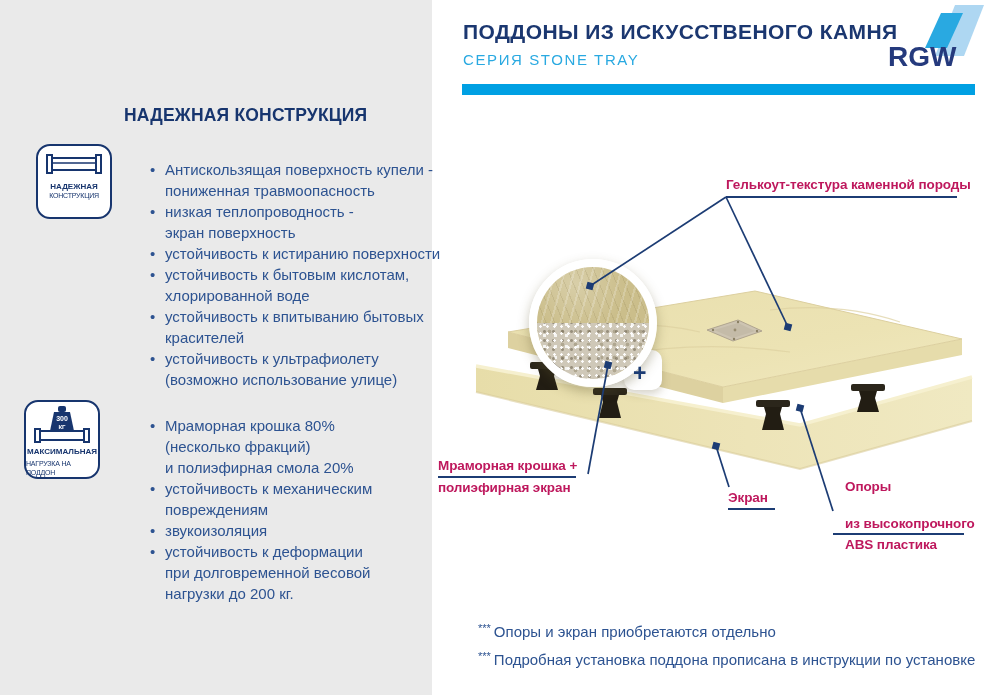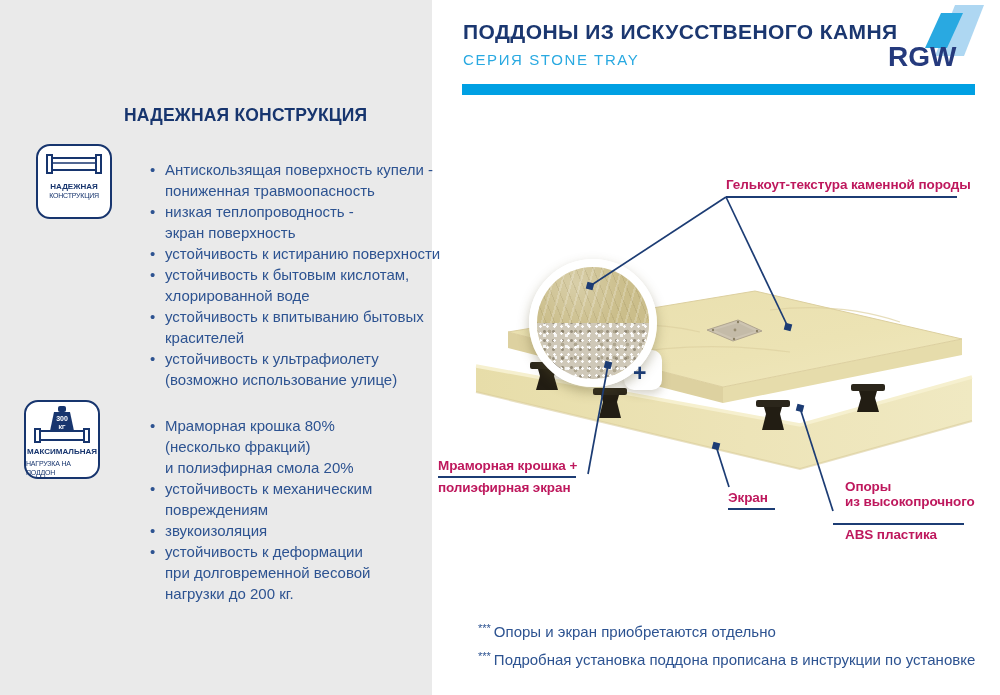--- a/index.html
+++ b/index.html
@@ -58,21 +58,21 @@
         line-height:15px;letter-spacing:-.1px;white-space:nowrap;}
   #callout-gelcoat{left:726px;top:177px;width:231px;border-bottom:2px solid #1c3c74;
         padding-bottom:4px;}
   #callout-marble{left:438px;top:458px;}
   #callout-marble .u{display:block;width:138px;border-bottom:2px solid #1c3c74;padding-bottom:3px;
         margin-bottom:2px;}
   #callout-screen{left:728px;top:490px;width:47px;border-bottom:2px solid #1c3c74;
         padding-bottom:3px;}
   #callout-supports{left:833px;top:479px;width:131px;}
   #callout-supports .ln{display:block;padding-left:12px;}
-  #callout-supports .u{border-bottom:2px solid #1c3c74;padding-bottom:14px;margin-bottom:2px;}
+  #callout-supports .u{border-bottom:2px solid #1c3c74;padding-bottom:2px;margin-bottom:2px;margin-top:22px;}
   
   .footnote{position:absolute;left:478px;color:#2d5391;font-size:15px;z-index:4;}
   #footnote-1{top:622px;}
   #footnote-2{top:650px;}
   .footnote .stars{font-size:11px;vertical-align:5px;margin-right:3px;}
   svg text{font-family:"Liberation Sans",sans-serif;}
 </style>
 </head>
 <body>
 

